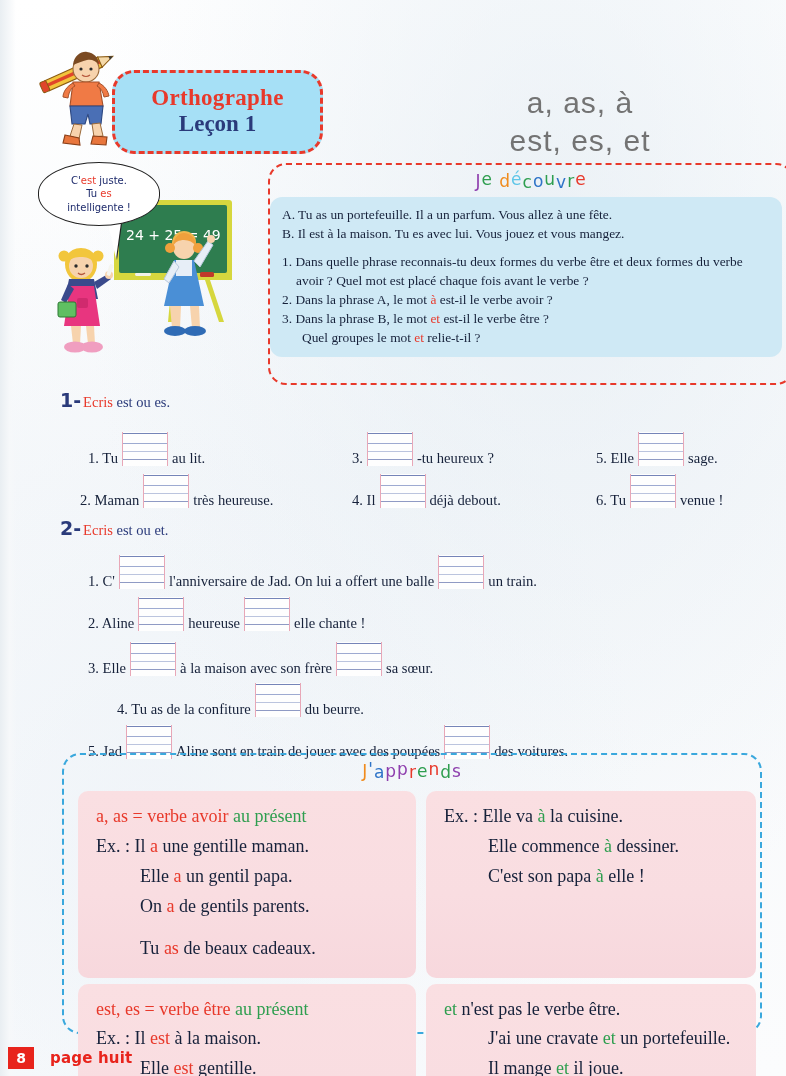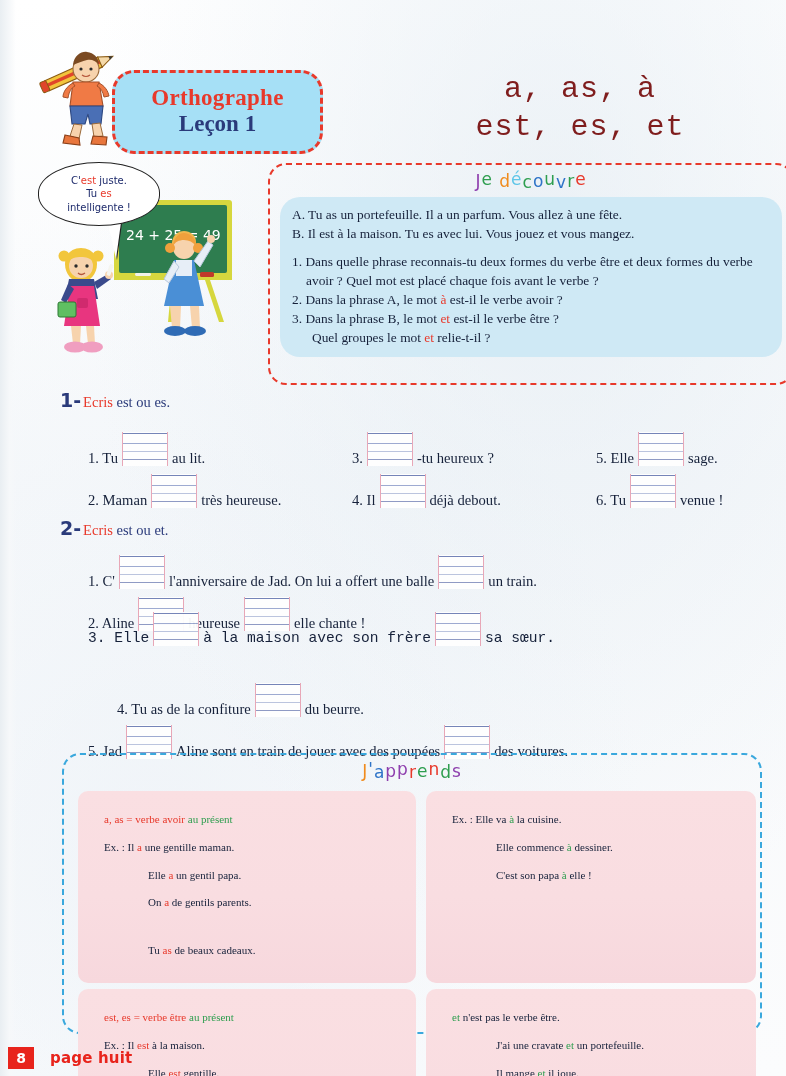--- a/index.html
+++ b/index.html
@@ -30,22 +30,22 @@
   .boy{position:absolute;left:38px;top:8px;width:96px;height:120px;}
   .title-badge{
     position:absolute;left:112px;top:42px;width:205px;height:78px;
     background:#a6e0f6;border:3px dashed #e8392b;border-radius:22px;
     display:flex;flex-direction:column;align-items:center;justify-content:center;
     font-family:Liberation Serif, serif;
   }
   .title-badge .l1{color:#e8392b;font-size:23px;font-weight:bold;letter-spacing:.3px;line-height:1.05;}
   .title-badge .l2{color:#2a3a7a;font-size:23px;font-weight:bold;line-height:1.2;}
   .lesson-title{
-    position:absolute;left:420px;top:42px;width:320px;text-align:center;
-    font-family:Liberation Mono, monospace;color:#7f1d1d;
+    position:absolute;left:420px;top:56px;width:320px;text-align:center;
+    font-family:Liberation Sans, sans-serif;color:#737373;
     font-size:30px;line-height:1.28;font-weight:normal;letter-spacing:1px;
   }
 
   
   #classroom{position:absolute;left:22px;top:160px;width:230px;height:225px;}
   .bubble{
     position:absolute;left:16px;top:2px;width:120px;height:62px;
     border:1.6px solid #222;border-radius:50%/48%;background:#fff;
     display:flex;align-items:center;justify-content:center;text-align:center;
     font-family:"DejaVu Sans", sans-serif;font-size:10px;line-height:1.32;color:#1d2a6b;
@@ -62,21 +62,21 @@
   #decouvre{
     position:absolute;left:268px;top:163px;width:522px;height:218px;
     border:2.5px dashed #e8392b;border-radius:18px;background:transparent;
   }
   .sect-title{
     text-align:center;font-family:"DejaVu Sans", sans-serif;
     font-size:17px;margin-top:6px;letter-spacing:1px;
   }
   .sect-title span{display:inline-block;}
   .blue-panel{
-    margin:6px 10px 0 10px;background:#cfe9f5;border-radius:20px;
+    margin:6px 10px 0 0;background:#cfe9f5;border-radius:12px;
     padding:8px 10px 10px 12px;
   }
   .blue-panel p{margin:0;font-size:13.4px;line-height:1.42;color:#16213a;}
   .blue-panel .ql{padding-left:14px;text-indent:-14px;}
   .blue-panel .gap{height:9px;}
   .red{color:#e8392b;}
 
   
   .ex-head{position:absolute;font-size:14.5px;color:#2a3a7a;}
   .ex-head .num{
@@ -112,21 +112,21 @@
     border:2.5px dashed #3aa8dd;border-radius:18px;
   }
   .ap-grid{
     position:absolute;left:14px;top:36px;width:668px;
     display:grid;grid-template-columns:338px 330px;gap:6px 10px;
   }
   .ap-cell{
     background:linear-gradient(180deg,#fadfe2 0%,#f9dde1 55%,#f7d8dd 100%);
     border-radius:10px;padding:9px 12px 12px 14px;min-height:112px;
   }
-  .ap-cell p{margin:12px;font-size:11px;line-height:1.44;color:#16213a;}
+  .ap-cell p{margin:4px;font-size:18px;line-height:1.44;color:#16213a;}
   .ap-cell .ind{padding-left:44px;}
   .ap-cell .sp{height:8px;}
   .g{color:#2e9e4f;}
   .r{color:#e8392b;}
 
   
   #footer{position:absolute;left:8px;top:1046px;width:300px;height:24px;display:flex;align-items:center;}
   .pg-num{
     width:26px;height:22px;background:#e8241c;color:#fff;
     font-family:"DejaVu Sans", sans-serif;font-weight:bold;font-size:14px;
@@ -264,21 +264,21 @@
 
 <div class="ex-head" style="left:60px;top:389px;">
   <span class="num">1-</span><span class="ecris">Ecris</span> <span>est ou es.</span>
 </div>
 
 <div class="row" style="left:88px;top:432px;">
   <span class="t">1. Tu</span>
   <span class="blank"></span>
   <span class="t">au lit.</span>
 </div>
-<div class="row" style="left:88px;top:474px;justify-content:center;">
+<div class="row" style="left:80px;top:474px;justify-content:center;">
   <span class="t">2. Maman</span>
   <span class="blank"></span>
   <span class="t">très heureuse.</span>
 </div>
 <div class="row" style="left:352px;top:432px;">
   <span class="t">3.</span>
   <span class="blank"></span>
   <span class="t">-tu heureux ?</span>
 </div>
 <div class="row" style="left:352px;top:474px;">
@@ -308,21 +308,21 @@
   <span class="blank"></span>
   <span class="t">un train.</span>
 </div>
 <div class="row" style="left:88px;top:597px;">
   <span class="t">2. Aline</span>
   <span class="blank"></span>
   <span class="t">heureuse</span>
   <span class="blank"></span>
   <span class="t">elle chante !</span>
 </div>
-<div class="row" style="left:88px;top:612px;font-family:Liberation Mono, monospace;">
+<div class="row" style="left:88px;top:642px;">
   <span class="t">3. Elle</span>
   <span class="blank"></span>
   <span class="t">à la maison avec son frère</span>
   <span class="blank"></span>
   <span class="t">sa sœur.</span>
 </div>
 <div class="row" style="left:88px;top:683px;margin-left:29px;">
   <span class="t">4. Tu as de la confiture</span>
   <span class="blank"></span>
   <span class="t">du beurre.</span>

